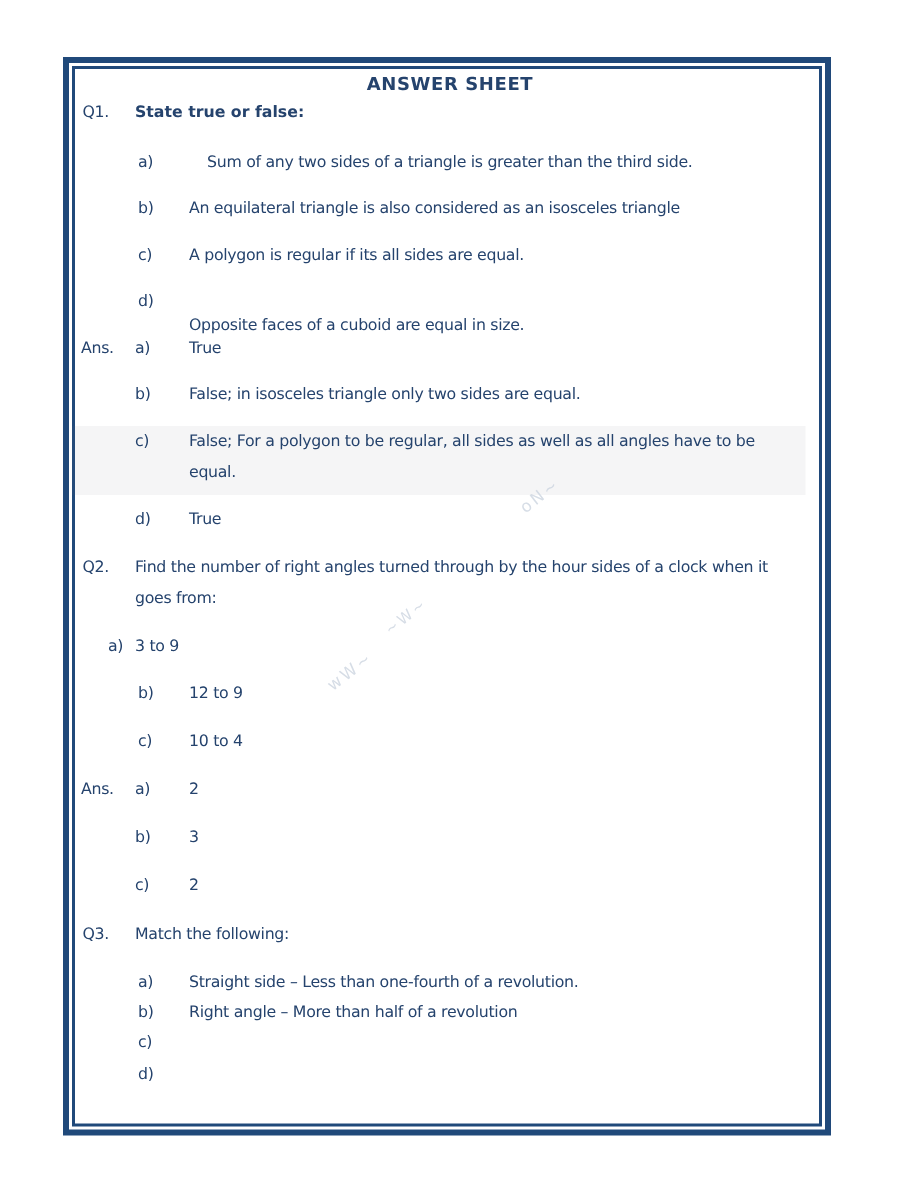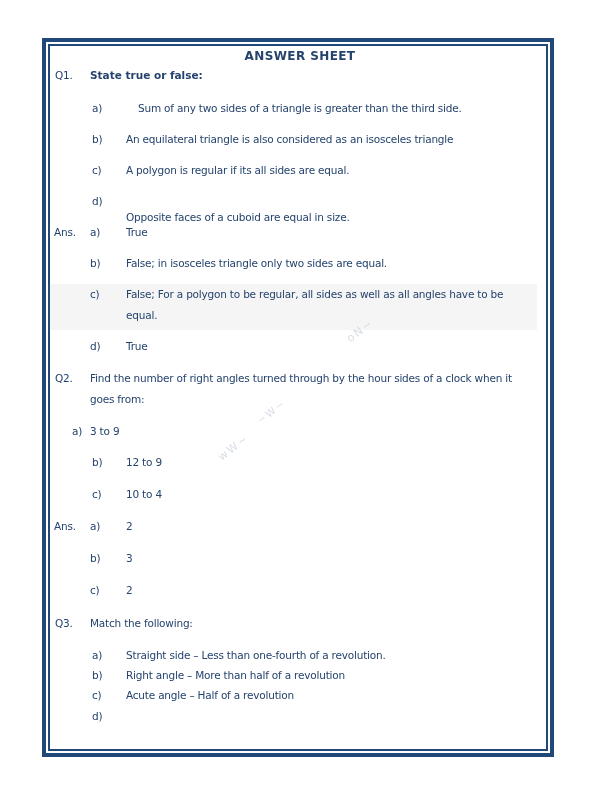--- a/index.html
+++ b/index.html
@@ -110,17 +110,16 @@
   <span class="t" style="left:55px;top:617px;">Q3.</span>
   <span class="t" style="left:90px;top:617px;text-align:right;">Match the following:</span>
 
   <span class="t" style="left:92px;top:649px;">a)</span>
   <span class="t" style="left:126px;top:649px;">Straight side – Less than one-fourth of a revolution.</span>
 
   <span class="t" style="left:92px;top:669px;">b)</span>
   <span class="t" style="left:126px;top:669px;">Right angle – More than half of a revolution</span>
 
   <span class="t" style="left:92px;top:689px;">c)</span>
-  <span class="t" style="left:126px;top:689px;">Acute angle – Half of a revolution</span>
 
   <span class="t" style="left:92px;top:710px;">d)</span>
 
 </div>
 
 </body></html>

